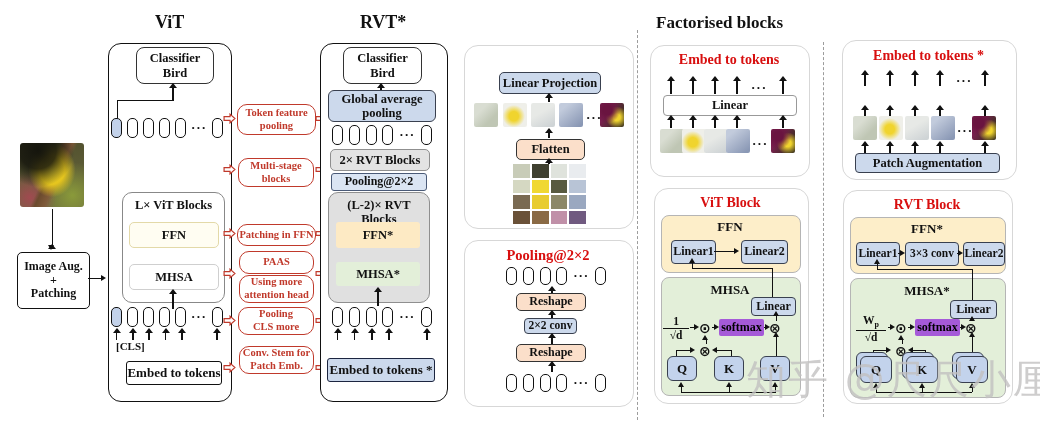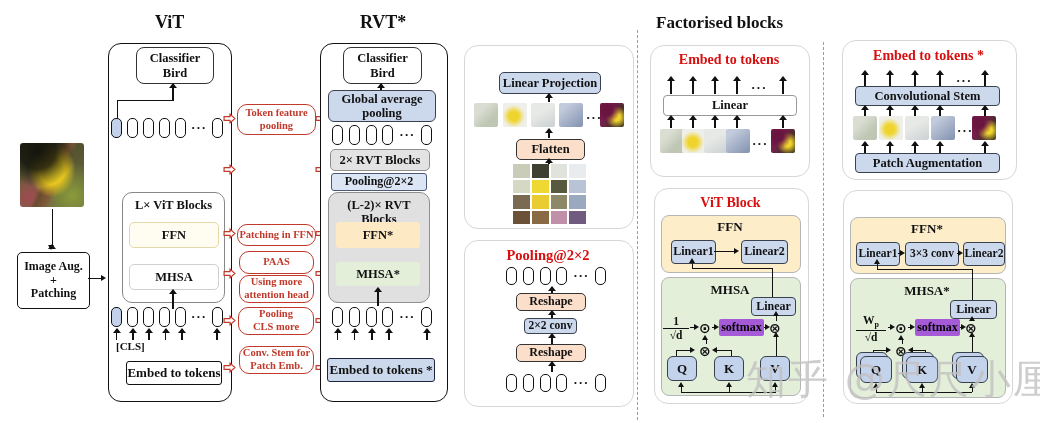--- a/index.html
+++ b/index.html
@@ -136,20 +136,24 @@
   <div class="aup" style="left:161.5px;top:328px;height:12px;"></div>
   <div class="aup" style="left:178px;top:328px;height:12px;"></div>
   <div class="aup" style="left:213px;top:328px;height:12px;"></div>
   <div class="abs" style="left:116px;top:340px;font-weight:bold;font-size:11px;">[CLS]</div>
   <div class="box" style="left:126px;top:361px;width:94px;height:22px;border-width:1.6px;border-color:#111;border-radius:3px;font-size:13px;">Embed to tokens</div>
 
   <div class="rbox" style="left:237px;top:104px;width:77px;height:29px;">
     <span>Token feature</span>
     <span>pooling</span>
   </div>
+  <div class="rbox" style="left:238px;top:158px;width:74px;height:27px;">
+    <span>Multi-stage</span>
+    <span>blocks</span>
+  </div>
   <div class="rbox" style="left:237px;top:224px;width:77px;height:20px;">
     <span>Patching in FFN</span>
   </div>
   <div class="rbox" style="left:239px;top:251px;width:73px;height:21px;">
     <span>PAAS</span>
   </div>
   <div class="rbox" style="left:239px;top:275px;width:73px;height:26px;">
     <span>Using more</span>
     <span>attention head</span>
   </div>
@@ -380,40 +384,40 @@
   <div class="tri-u" style="left:771.8px;top:382px;"></div>
 
   <div class="panel" style="left:842px;top:40px;width:173px;height:138px;"></div>
   <div class="ptitle" style="left:842px;top:48px;width:173px;font-size:14px;">Embed to tokens *</div>
   <div class="aup" style="left:861px;top:70px;height:16px;"></div>
   <div class="aup" style="left:886px;top:70px;height:16px;"></div>
   <div class="aup" style="left:911px;top:70px;height:16px;"></div>
   <div class="aup" style="left:936px;top:70px;height:16px;"></div>
   <div class="dots abs" style="left:956px;top:74px;">···</div>
   <div class="aup" style="left:981px;top:70px;height:16px;"></div>
-  <div class="box blue" style="left:855px;top:86px;width:143px;height:18px;border-radius:4px;">Convolutional Stem</div>
   <div class="aup" style="left:861px;top:105px;height:11px;"></div>
   <div class="aup" style="left:886px;top:105px;height:11px;"></div>
   <div class="aup" style="left:911px;top:105px;height:11px;"></div>
   <div class="aup" style="left:936px;top:105px;height:11px;"></div>
   <div class="aup" style="left:981px;top:105px;height:11px;"></div>
   <div class="patch pa" style="left:853px;top:116px;"></div>
   <div class="patch pb" style="left:879px;top:116px;"></div>
   <div class="patch pc" style="left:905px;top:116px;"></div>
   <div class="patch pd" style="left:931px;top:116px;"></div>
   <div class="dots abs" style="left:957px;top:124px;">···</div>
   <div class="patch pe" style="left:972px;top:116px;"></div>
   <div class="aup" style="left:861px;top:141px;height:12px;"></div>
   <div class="aup" style="left:886px;top:141px;height:12px;"></div>
   <div class="aup" style="left:911px;top:141px;height:12px;"></div>
   <div class="aup" style="left:936px;top:141px;height:12px;"></div>
   <div class="aup" style="left:981px;top:141px;height:12px;"></div>
   <div class="box blue" style="left:855px;top:153px;width:143px;height:18px;border-radius:4px;">Patch Augmentation</div>
 
   <div class="panel" style="left:843px;top:190px;width:168px;height:212px;"></div>
+  <div class="ptitle" style="left:843px;top:197px;width:168px;font-size:14px;">RVT Block</div>
   <div class="box" style="left:850px;top:217px;width:154px;height:55px;background:#fdeec9;border-color:#b5b5b5;border-radius:8px;"></div>
   <div class="btitle" style="left:850px;top:221px;width:154px;">FFN*</div>
   <div class="box blue" style="left:856px;top:242px;width:42px;height:22px;border-radius:4px;font-size:11.5px;">Linear1</div>
   <div class="hl" style="left:898px;top:253px;width:4px;"></div>
   <div class="tri-r" style="left:900px;top:249.6px;"></div>
   <div class="box blue" style="left:905px;top:242px;width:52px;height:22px;border-radius:4px;font-size:11.5px;">3×3 conv</div>
   <div class="hl" style="left:957px;top:253px;width:3px;"></div>
   <div class="tri-r" style="left:958px;top:249.6px;"></div>
   <div class="box blue" style="left:963px;top:242px;width:40px;height:22px;border-radius:4px;font-size:11.5px;">Linear2</div>
   <div class="box green" style="left:850px;top:278px;width:154px;height:118px;border:1.2px solid #b5b5b5;border-radius:8px;"></div>

